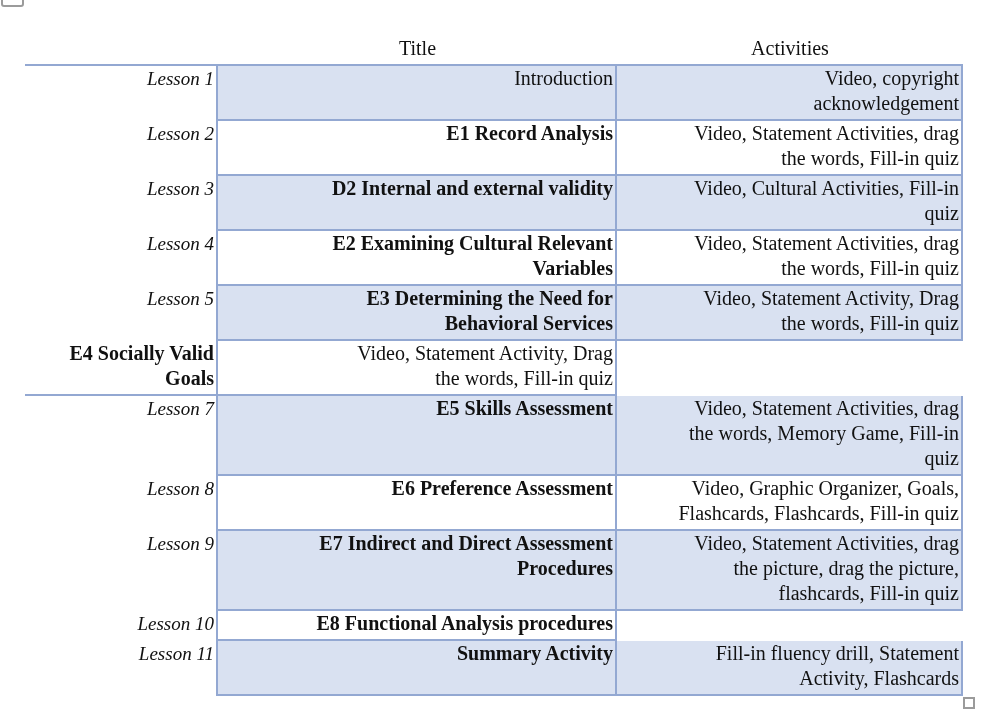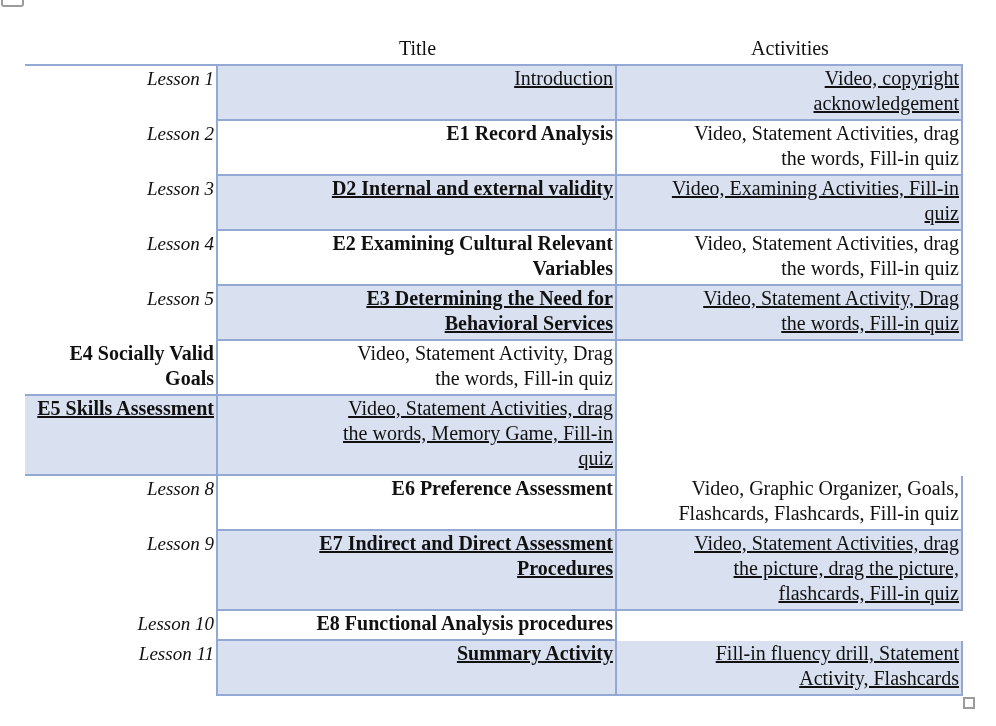--- a/index.html
+++ b/index.html
@@ -74,21 +74,20 @@
     font-weight:bold;
   }
   .trow.title-normal .cell-title{font-weight:normal;}
   .cell-activities{
     border-right:2px solid var(--border);
     border-bottom:2px solid var(--border);
   }
   .trow.shaded .cell-title,
   .trow.shaded .cell-activities{
     background:var(--shade);
-    text-decoration:underline;
   }
   .caret{
     display:inline-block;
     width:2.5px;height:21px;
     background:var(--cursor);
     vertical-align:-4px;
     margin-left:1px;
   }
 </style>
 </head>
@@ -130,21 +129,21 @@
           </div>
   </div>
         <div class="trow shaded">
     <div class="cell cell-lesson">
       <span>Lesson 3</span>
     </div>
     <div class="cell cell-title">
             <div>D2 Internal and external validity</div>
           </div>
     <div class="cell cell-activities">
-            <div>Video, Examining Activities, Fill-in</div>
+            <div>Video, Cultural Activities, Fill-in</div>
             <div>quiz</div>
           </div>
   </div>
         <div class="trow">
     <div class="cell cell-lesson">
       <span>Lesson 4</span>
     </div>
     <div class="cell cell-title">
             <div>E2 Examining Cultural Relevant</div>
             <div>Variables</div>
@@ -170,20 +169,23 @@
         <div class="trow">
     <div class="cell cell-title">
             <div>E4 Socially Valid Goals</div>
           </div>
     <div class="cell cell-activities">
             <div>Video, Statement Activity, Drag</div>
             <div>the words, Fill-in quiz</div>
           </div>
   </div>
         <div class="trow shaded">
+    <div class="cell cell-lesson">
+      <span>Lesson 7</span>
+    </div>
     <div class="cell cell-title">
             <div>E5 Skills Assessment</div>
           </div>
     <div class="cell cell-activities">
             <div>Video, Statement Activities, drag</div>
             <div>the words, Memory Game, Fill-in</div>
             <div>quiz</div>
           </div>
   </div>
         <div class="trow">

